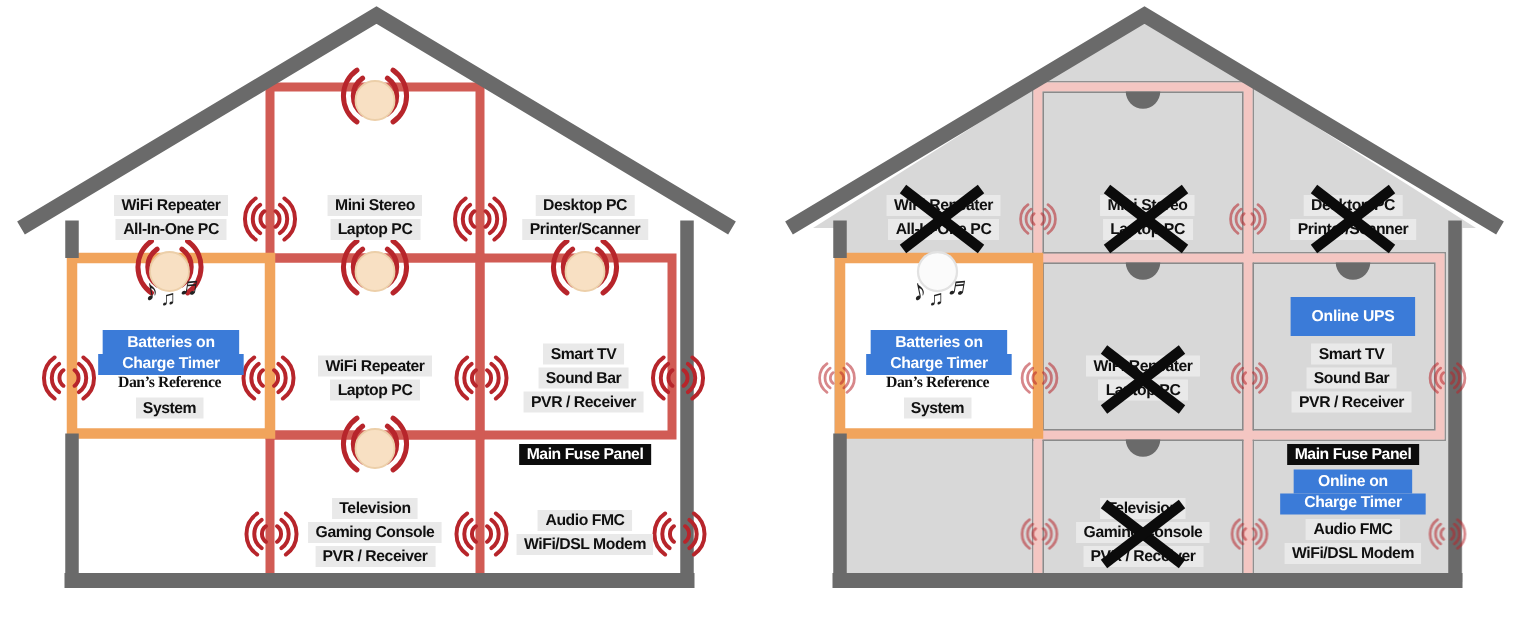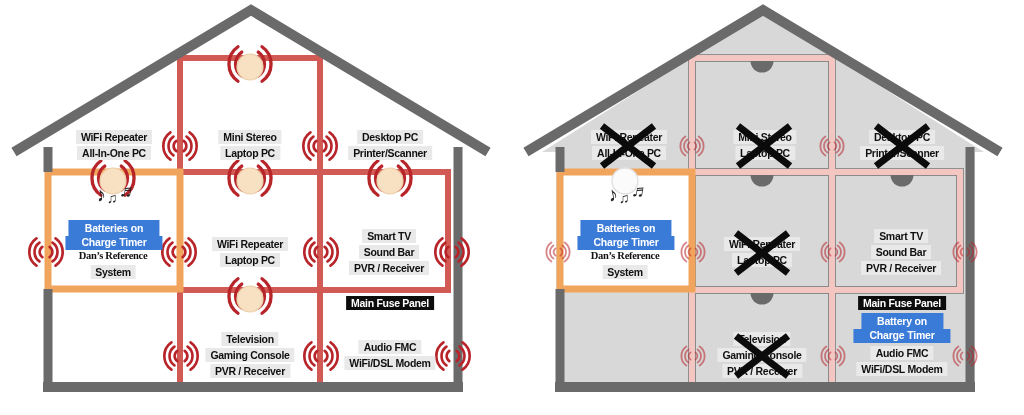--- a/index.html
+++ b/index.html
@@ -210,36 +210,39 @@
     </div>
     <div class="lbl" style="left:113px;top:249px">
       <span class="strip plain">Dan’s Reference</span>
       <span class="strip">System</span>
     </div>
 
     <div class="lbl" style="left:250px;top:237px">
       <span class="strip">WiFi Repeater</span>
       <span class="strip">Laptop PC</span>
     </div>
+    <div class="lbl" style="left:390px;top:198px">
+      <span class="bluebox ups">Online UPS</span>
+    </div>
     <div class="lbl" style="left:389px;top:229px">
       <span class="strip">Smart TV</span>
       <span class="strip">Sound Bar</span>
       <span class="strip">PVR / Receiver</span>
     </div>
 
     <div class="lbl" style="left:250px;top:332px">
       <span class="strip">Television</span>
       <span class="strip">Gaming Console</span>
       <span class="strip">PVR / Receiver</span>
     </div>
     <div class="lbl" style="left:390px;top:296px">
       <span class="strip blackbox">Main Fuse Panel</span>
     </div>
     <div class="lbl" style="left:390px;top:313px">
-      <span class="bluebox">Battery on</span>
+      <span class="bluebox">Online on</span>
       <span class="bluebox" style="padding-top:0">Charge Timer</span>
     </div>
     <div class="lbl" style="left:390px;top:346px">
       <span class="strip">Audio FMC</span>
       <span class="strip">WiFi/DSL Modem</span>
     </div>
 
     <svg class="xlayer" width="512" height="415" viewBox="0 0 512 415">
       <use href="#xmark" transform="translate(116,146)"></use>
       <use href="#xmark" transform="translate(252,146)"></use>

